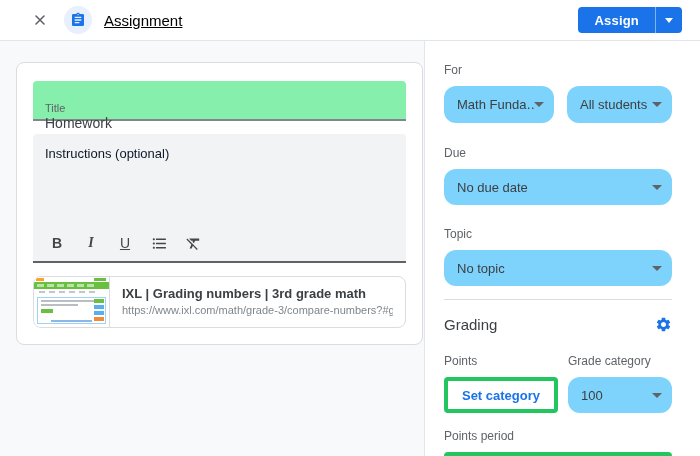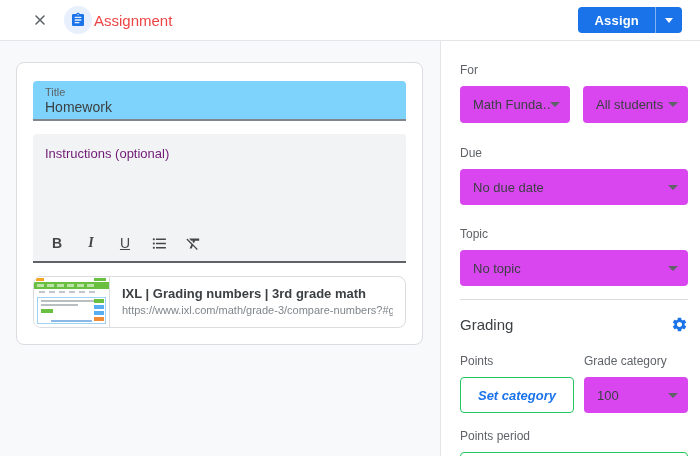--- a/index.html
+++ b/index.html
@@ -6,45 +6,45 @@
   html,body { width:700px; height:456px; overflow:hidden; background:#fff;
     font-family:"Liberation Sans", sans-serif; }
 
   
   .topbar { height:41px; background:#fff; border-bottom:1px solid #e3e5e8;
     display:flex; align-items:center; padding:0 18px 0 30px; }
   .close-btn { width:20px; height:20px; display:flex; align-items:center; justify-content:center;
     cursor:pointer; }
   .type-badge { width:28px; height:28px; border-radius:50%; background:#e8f0fe;
     display:flex; align-items:center; justify-content:center; margin-left:14px; }
-  .topbar-title { margin-left:2px; font-size:15px; color:#ef4444; }
+  .topbar-title { margin-left:12px; font-size:15px; color:#000000;text-decoration:underline; }
   .spacer { flex:1; }
   .assign-split { display:flex; height:26px; border-radius:4px; overflow:hidden; }
   .assign-main { background:#1a73e8; color:#fff; font-size:13px; font-weight:bold;
     display:flex; align-items:center; padding:0 16px; cursor:pointer; letter-spacing:.2px; }
   .assign-arrow { background:#1a73e8; width:27px; display:flex; align-items:center;
     justify-content:center; border-left:1px solid rgba(255,255,255,.45); cursor:pointer; }
   .tri-down-white { width:0; height:0; border-left:4px solid transparent;
     border-right:4px solid transparent; border-top:5px solid #fff; }
 
   
   .main { display:flex; height:415px; }
   .left-pane { width:441px; background:#f8f9fa; border-right:1px solid #e3e5e8; }
   .card { margin:21px 0 0 16px; width:407px; height:283px; background:#fff;
     border:1px solid #dadce0; border-radius:8px; padding:18px 16px 0 16px; }
 
-  .title-field { height:40px; background:#7dd3fc; border-radius:4px 4px 0 0;
-    border-bottom:2px solid #80868b; padding:5px 12px 0 12px; cursor:text; }
+  .title-field { height:40px; background:#86efac; border-radius:4px 4px 0 0;
+    border-bottom:2px solid #80868b; padding:21px 12px 0 12px; cursor:text; }
   .title-label { font-size:11px; color:#5f6368; }
   .title-value { font-size:14px; color:#3c4043; margin-top:1px; }
 
   .instructions-field { margin-top:13px; height:129px; background:#f1f3f4;
     border-radius:4px 4px 0 0; border-bottom:2px solid #5f6368; padding:12px 12px 6px 12px;
     display:flex; flex-direction:column; cursor:text; }
-  .instructions-placeholder { font-size:13px; color:#701a75; }
+  .instructions-placeholder { font-size:13px; color:#0f172a; }
   .editor-toolbar { margin-top:auto; display:flex; align-items:center; gap:10px; }
   .tb-btn { width:24px; height:24px; display:flex; align-items:center; justify-content:center;
     cursor:pointer; color:#444746; }
   .tb-bold { font-size:14px; font-weight:bold; }
   .tb-italic { font-size:14px; font-style:italic; font-family:"Liberation Serif", serif; font-weight:bold; }
   .tb-underline { font-size:14px; text-decoration:underline; }
 
   .attachment { margin-top:13px; height:52px; border:1px solid #dadce0; border-radius:8px;
     display:flex; overflow:hidden; cursor:pointer; background:#fff; }
   .thumb { width:76px; height:100%; border-right:1px solid #dadce0; background:#fff;
@@ -67,42 +67,42 @@
   .thumb .t-side .c2 { background:#58aef0; }
   .thumb .t-side .c3 { background:#58aef0; }
   .thumb .t-side .c4 { background:#f08c38; }
   .thumb .t-foot { position:absolute; bottom:1px; left:20%; width:60%; height:2px; background:#8ab8e8; }
   .att-text { padding:9px 12px 0 12px; min-width:0; }
   .att-title { font-size:13px; font-weight:bold; color:#3c4043; white-space:nowrap;
     overflow:hidden; }
   .att-url { font-size:11px; color:#80868b; white-space:nowrap; overflow:hidden; margin-top:3px; }
 
   
-  .sidebar { flex:1; background:#fff; padding:22px 12px 0 19px; }
+  .sidebar { flex:1; background:#fff; padding:22px 28px 0 19px; }
   .sb-label { font-size:12px; color:#5f6368; }
-  .select { background:#d946ef; border-radius:4px; height:37px; display:flex;
+  .select { background:#7dd3fc; border-radius:12px; height:37px; display:flex;
     align-items:center; padding:0 10px 0 13px; cursor:pointer; }
   .select .val { font-size:13px; color:#3c4043; flex:1; white-space:nowrap; overflow:hidden; }
   .tri-down { width:0; height:0; border-left:5px solid transparent;
     border-right:5px solid transparent; border-top:5px solid #5f6368; flex:none; }
   .for-row { display:flex; gap:13px; margin-top:9px; }
   .for-row .select:first-child { width:110px; }
   .for-row .select:last-child { width:105px; }
   .mt-due { margin-top:23px; }
   .select.full { margin-top:9px; height:36px; }
   .mt-topic { margin-top:22px; }
   .sb-divider { border:none; border-top:1px solid #dadce0; margin:13px 0 0 0; }
   .grading-head { display:flex; align-items:center; margin-top:16px; }
   .grading-title { font-size:15px; color:#3c4043; flex:1; }
   .gear { width:17px; height:17px; cursor:pointer; }
   .grid2 { display:grid; grid-template-columns:114px 104px; column-gap:10px; margin-top:21px; }
   .grid2 .sb-label { margin-bottom:9px; }
-  .btn-outline { height:36px; border:1px solid #22c55e; border-radius:4px; background:#fff;
+  .btn-outline { height:36px; border:4px solid #22c55e; border-radius:4px; background:#fff;
     color:#1a73e8; font-size:13px; font-weight:bold; display:flex; align-items:center;
-    justify-content:center; cursor:pointer;font-style:italic; }
+    justify-content:center; cursor:pointer; }
   .select.points { height:36px; }
   .mt-period { margin-top:16px; }
   .btn-outline.full { margin-top:9px; height:37px; }
 </style>
 </head>
 <body>
 
 <div class="topbar">
   <div class="close-btn">
     <svg width="16" height="16" viewBox="0 0 24 24">

